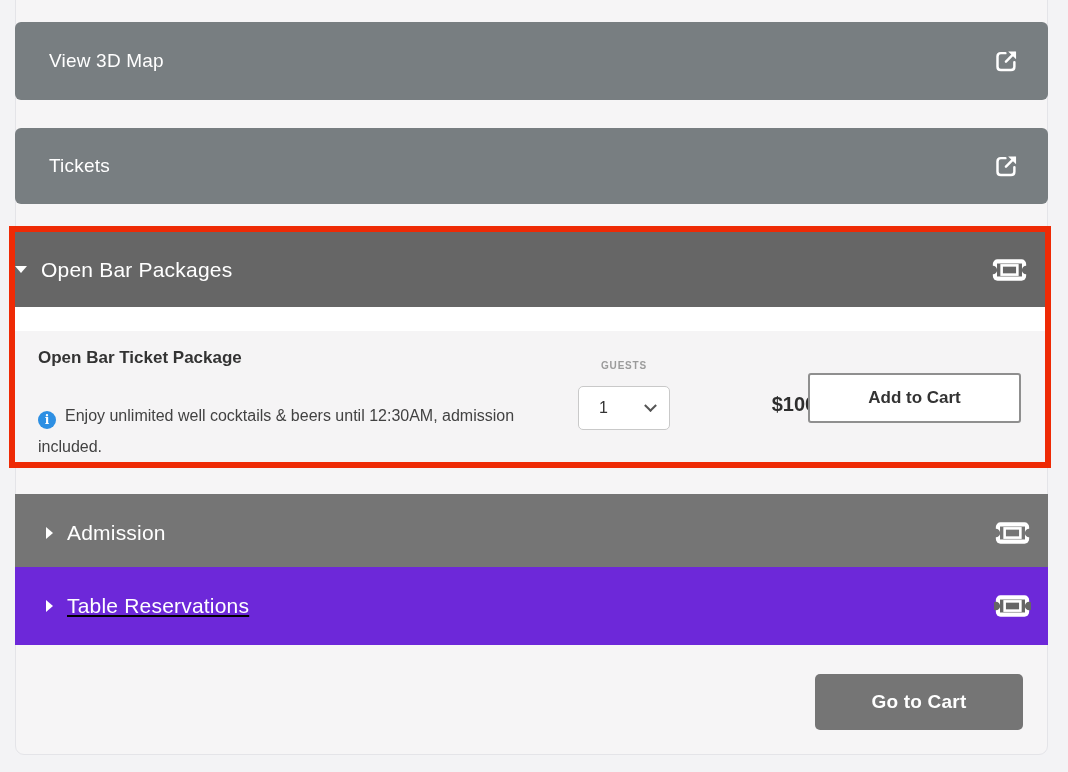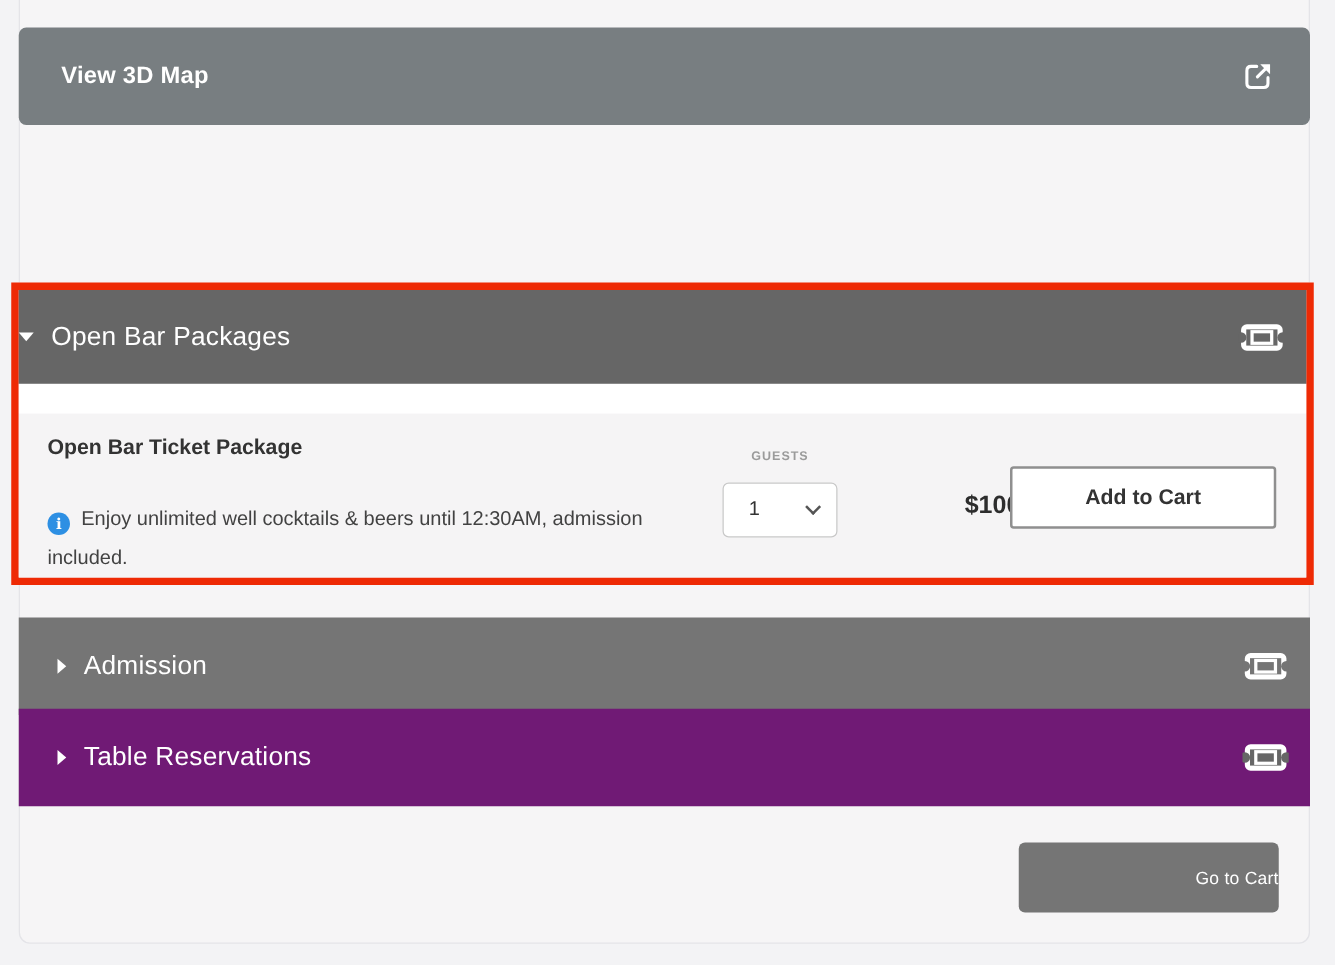--- a/index.html
+++ b/index.html
@@ -19,21 +19,21 @@
     border-radius:0 0 9px 9px;
   }
 
   .link-bar {
     position:absolute; left:15px; width:1033px; height:78px;
     background:#787e81; border-radius:6px;
     display:flex; align-items:center;
     padding:0 30px 0 34px;
     cursor:pointer;
   }
-  .link-bar .bar-label { color:#fff; font-size:19px; font-weight:bold; letter-spacing:0.2px; }
+  .link-bar .bar-label { color:#fff; font-size:19px; font-weight:normal; letter-spacing:0.2px; }
   .bar-icon-right { position:absolute; right:28px; top:50%; transform:translateY(-50%); display:flex; }
 
   .red-section {
     position:absolute; left:9px; top:226px; width:1042px; height:242px;
     border:6px solid #ee2a05;
     background:#f5f4f5;
   }
   .acc-header {
     position:relative; width:100%; height:75px; background:#666666;
     display:flex; align-items:center; cursor:pointer;
@@ -79,48 +79,57 @@
     font-family:"Liberation Sans", sans-serif;
     font-size:17px; font-weight:bold; color:#333; cursor:pointer;
   }
 
   .collapsed-bar {
     position:absolute; left:15px; width:1033px; height:78px;
     display:flex; align-items:center; padding-left:31px; cursor:pointer;
   }
   .collapsed-bar .acc-label { color:#fff; font-size:21px; font-weight:400; margin-left:14px; letter-spacing:0.2px; }
   .bar-admission { top:494px; background:#757575; }
-  .bar-tables { top:567px; background:#701a75; }
+  .bar-tables { top:567px; background:#6d28d9;text-decoration:underline; }
 
   .go-to-cart-btn {
     position:absolute; left:815px; top:674px; width:208px; height:56px;
     background:#757575; border:none; border-radius:5px;
     font-family:"Liberation Sans", sans-serif;
-    color:#fff; font-size:14px; font-weight:normal; cursor:pointer;
+    color:#fff; font-size:19px; font-weight:bold; cursor:pointer;
     letter-spacing:0.2px;
-    text-align:right;
   }
 </style>
 </head>
 <body>
 
 <div class="stage">
   <div class="card"></div>
 
   <div class="link-bar" style="top:22px;">
     <span class="bar-label">View 3D Map</span>
     <span class="bar-icon-right">
       <svg viewBox="0 0 24 24" width="27" height="27">
         <path d="M11 5H7C5 5 4 6 4 8v9c0 2 1 3 3 3h9c2 0 3-1 3-3v-4" fill="none" stroke="#fff" stroke-width="2.2" stroke-linecap="round"></path>
         <path d="M11.5 12.5L19 5" fill="none" stroke="#fff" stroke-width="2.2" stroke-linecap="round"></path>
         <path d="M13.5 3.5h7v7z" fill="#fff"></path>
       </svg>
     </span>
   </div>
 
+  <div class="link-bar" style="top:128px; height:76px;">
+    <span class="bar-label">Tickets</span>
+    <span class="bar-icon-right">
+      <svg viewBox="0 0 24 24" width="27" height="27">
+        <path d="M11 5H7C5 5 4 6 4 8v9c0 2 1 3 3 3h9c2 0 3-1 3-3v-4" fill="none" stroke="#fff" stroke-width="2.2" stroke-linecap="round"></path>
+        <path d="M11.5 12.5L19 5" fill="none" stroke="#fff" stroke-width="2.2" stroke-linecap="round"></path>
+        <path d="M13.5 3.5h7v7z" fill="#fff"></path>
+      </svg>
+    </span>
+  </div>
 
   <div class="red-section">
     <div class="acc-header">
       <span class="caret-down"></span>
       <span class="acc-label">Open Bar Packages</span>
       <span class="ticket-icon-wrap" style="color:#666666;">
         <svg viewBox="0 0 40 28" width="37" height="26">
           <rect x="2" y="2.5" width="36" height="23" rx="5" fill="#fff"></rect>
           <rect x="6.5" y="7" width="27" height="14" fill="currentColor"></rect>
           <rect x="11.5" y="9" width="17" height="10" fill="none" stroke="#fff" stroke-width="2.8"></rect>

